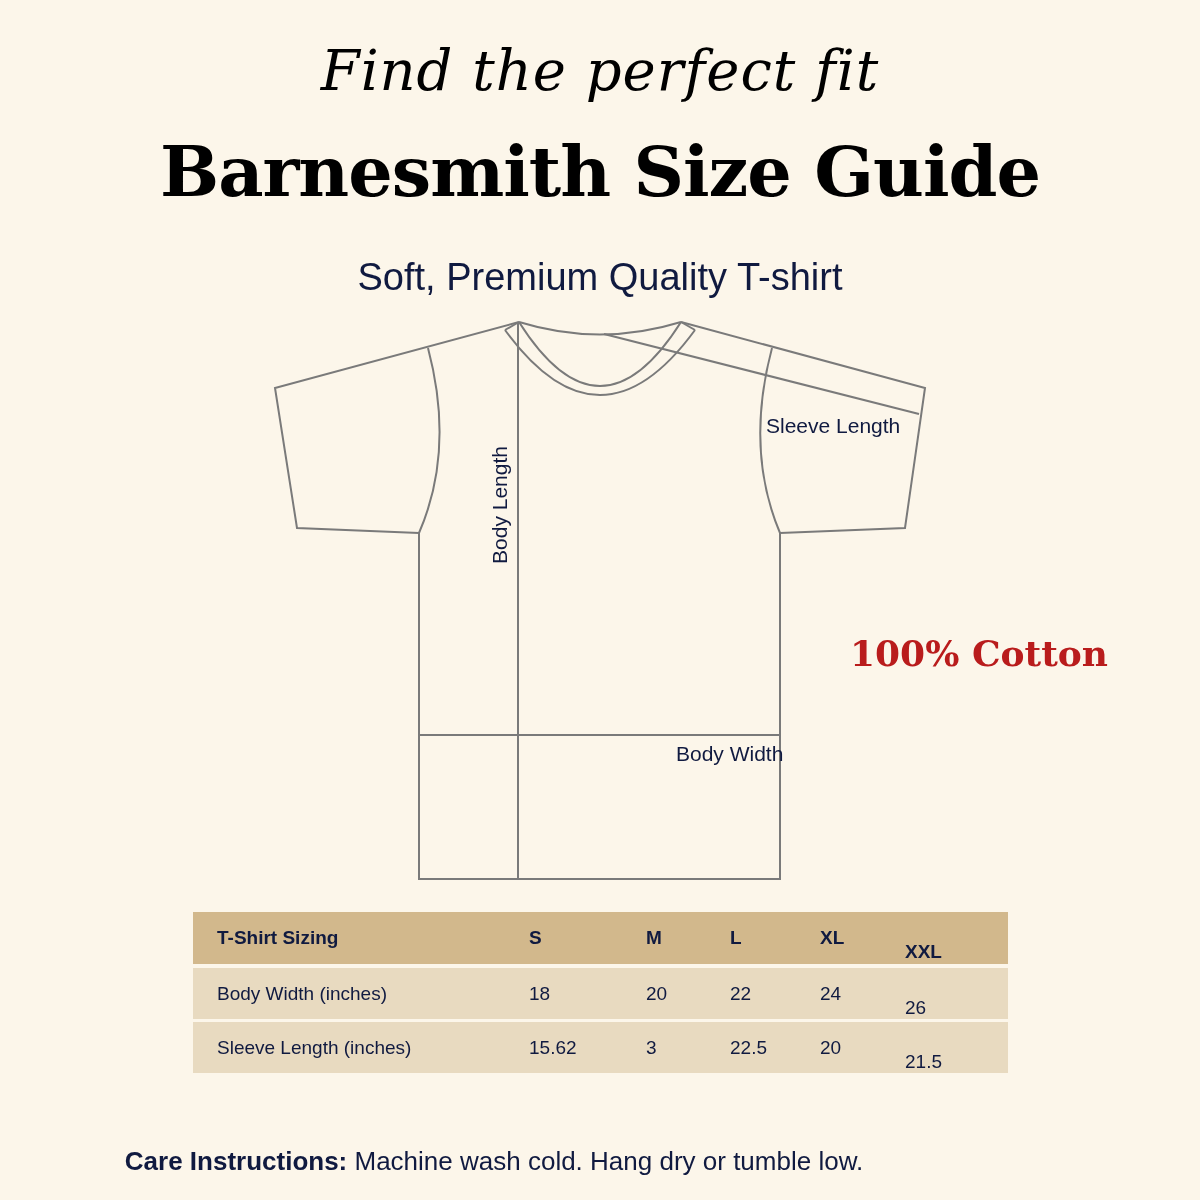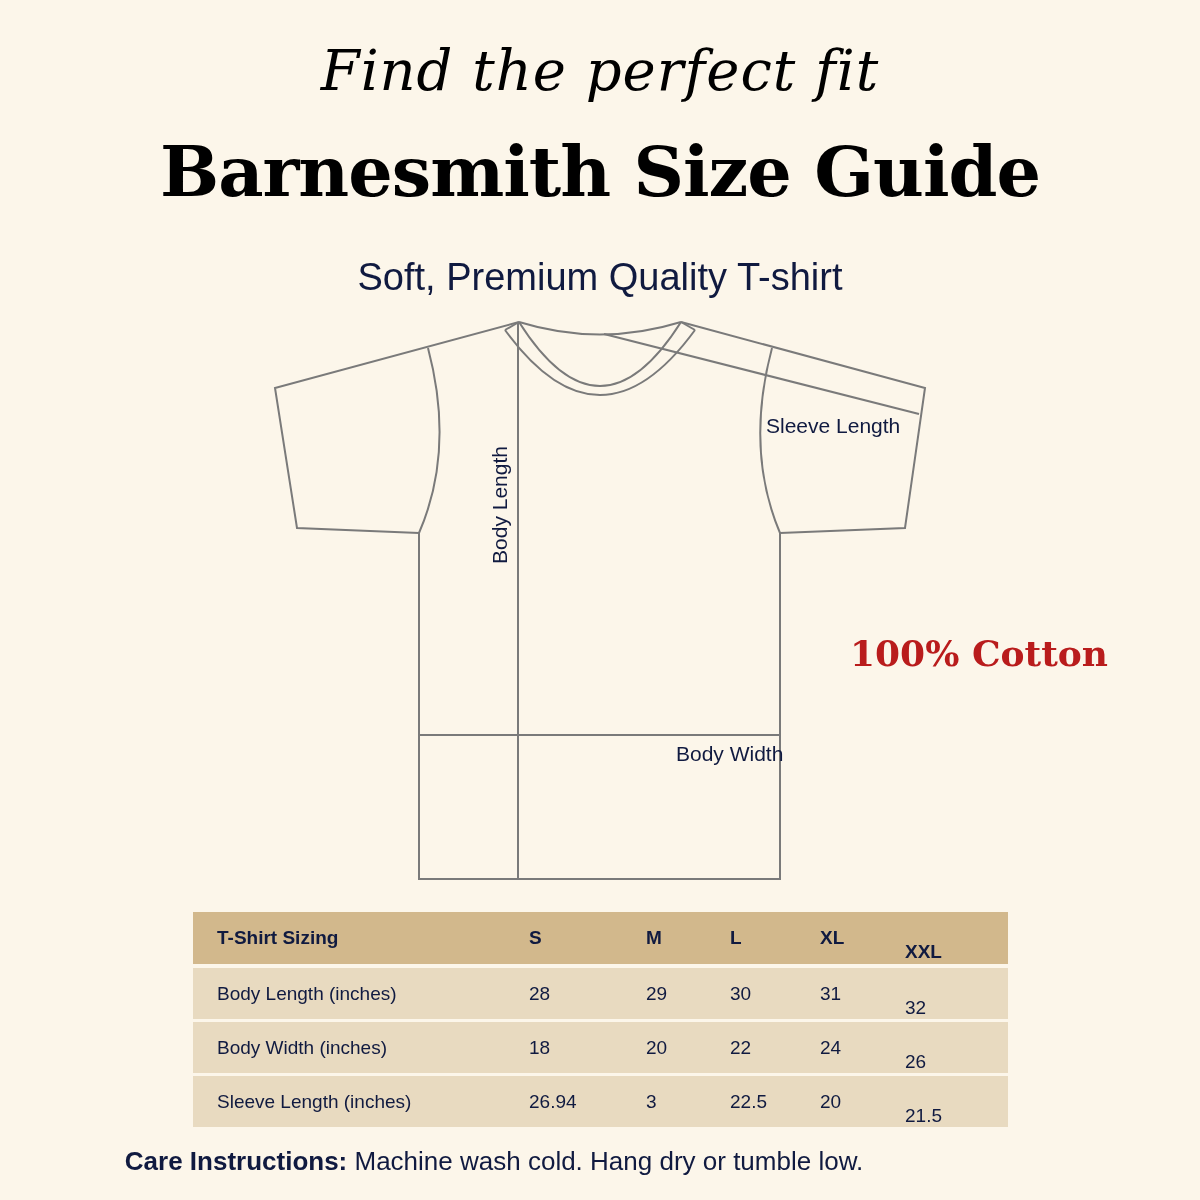--- a/index.html
+++ b/index.html
@@ -96,38 +96,30 @@
 <div class="size-table">
   <div class="row header">
     <div class="cell c0">T-Shirt Sizing</div>
     <div class="cell c1">S</div>
     <div class="cell c2">M</div>
     <div class="cell c3">L</div>
     <div class="cell c4">XL</div>
     <div class="cell c5">XXL</div>
   </div>
   <div class="row">
-    <div class="cell c0">Body Length (inches)</div>
-    <div class="cell c1">28</div>
-    <div class="cell c2">29</div>
-    <div class="cell c3">30</div>
-    <div class="cell c4">31</div>
-    <div class="cell c5">32</div>
-  </div>
-  <div class="row">
     <div class="cell c0">Body Width (inches)</div>
     <div class="cell c1">18</div>
     <div class="cell c2">20</div>
     <div class="cell c3">22</div>
     <div class="cell c4">24</div>
     <div class="cell c5">26</div>
   </div>
   <div class="row">
     <div class="cell c0">Sleeve Length (inches)</div>
-    <div class="cell c1">26.94</div>
+    <div class="cell c1">15.62</div>
     <div class="cell c2">3</div>
     <div class="cell c3">22.5</div>
     <div class="cell c4">20</div>
     <div class="cell c5">21.5</div>
   </div>
 </div>
 
 <div class="care"><b>Care Instructions:</b><span> Machine wash cold. Hang dry or tumble low.</span></div>
 
 </body></html>

